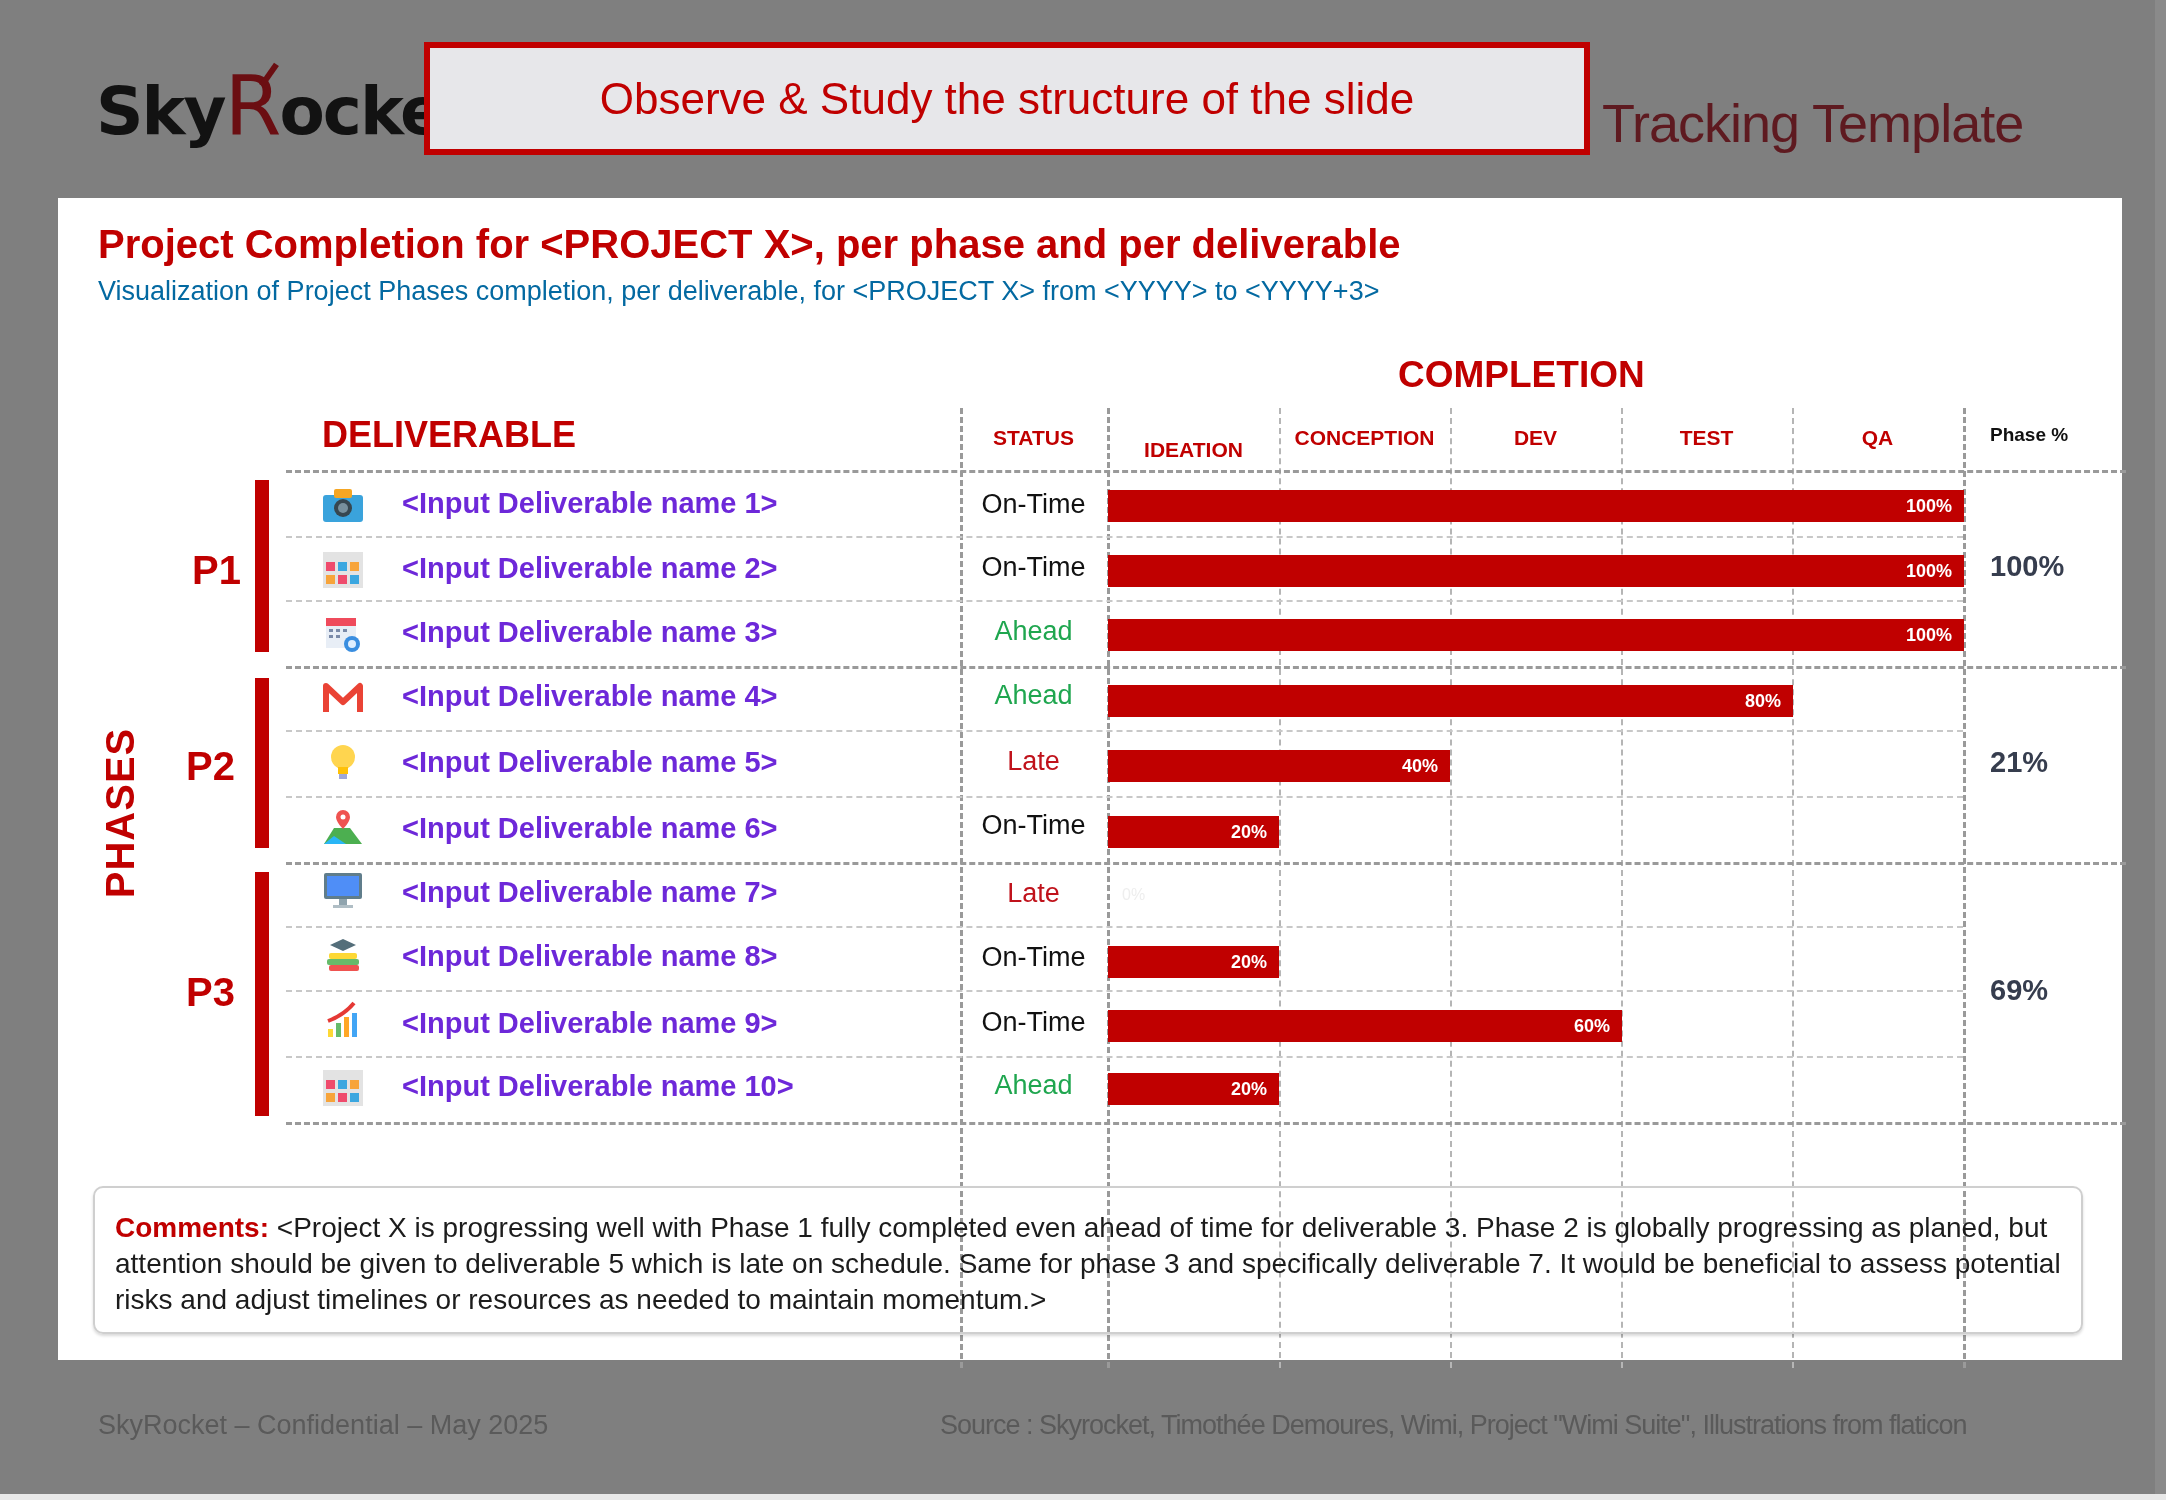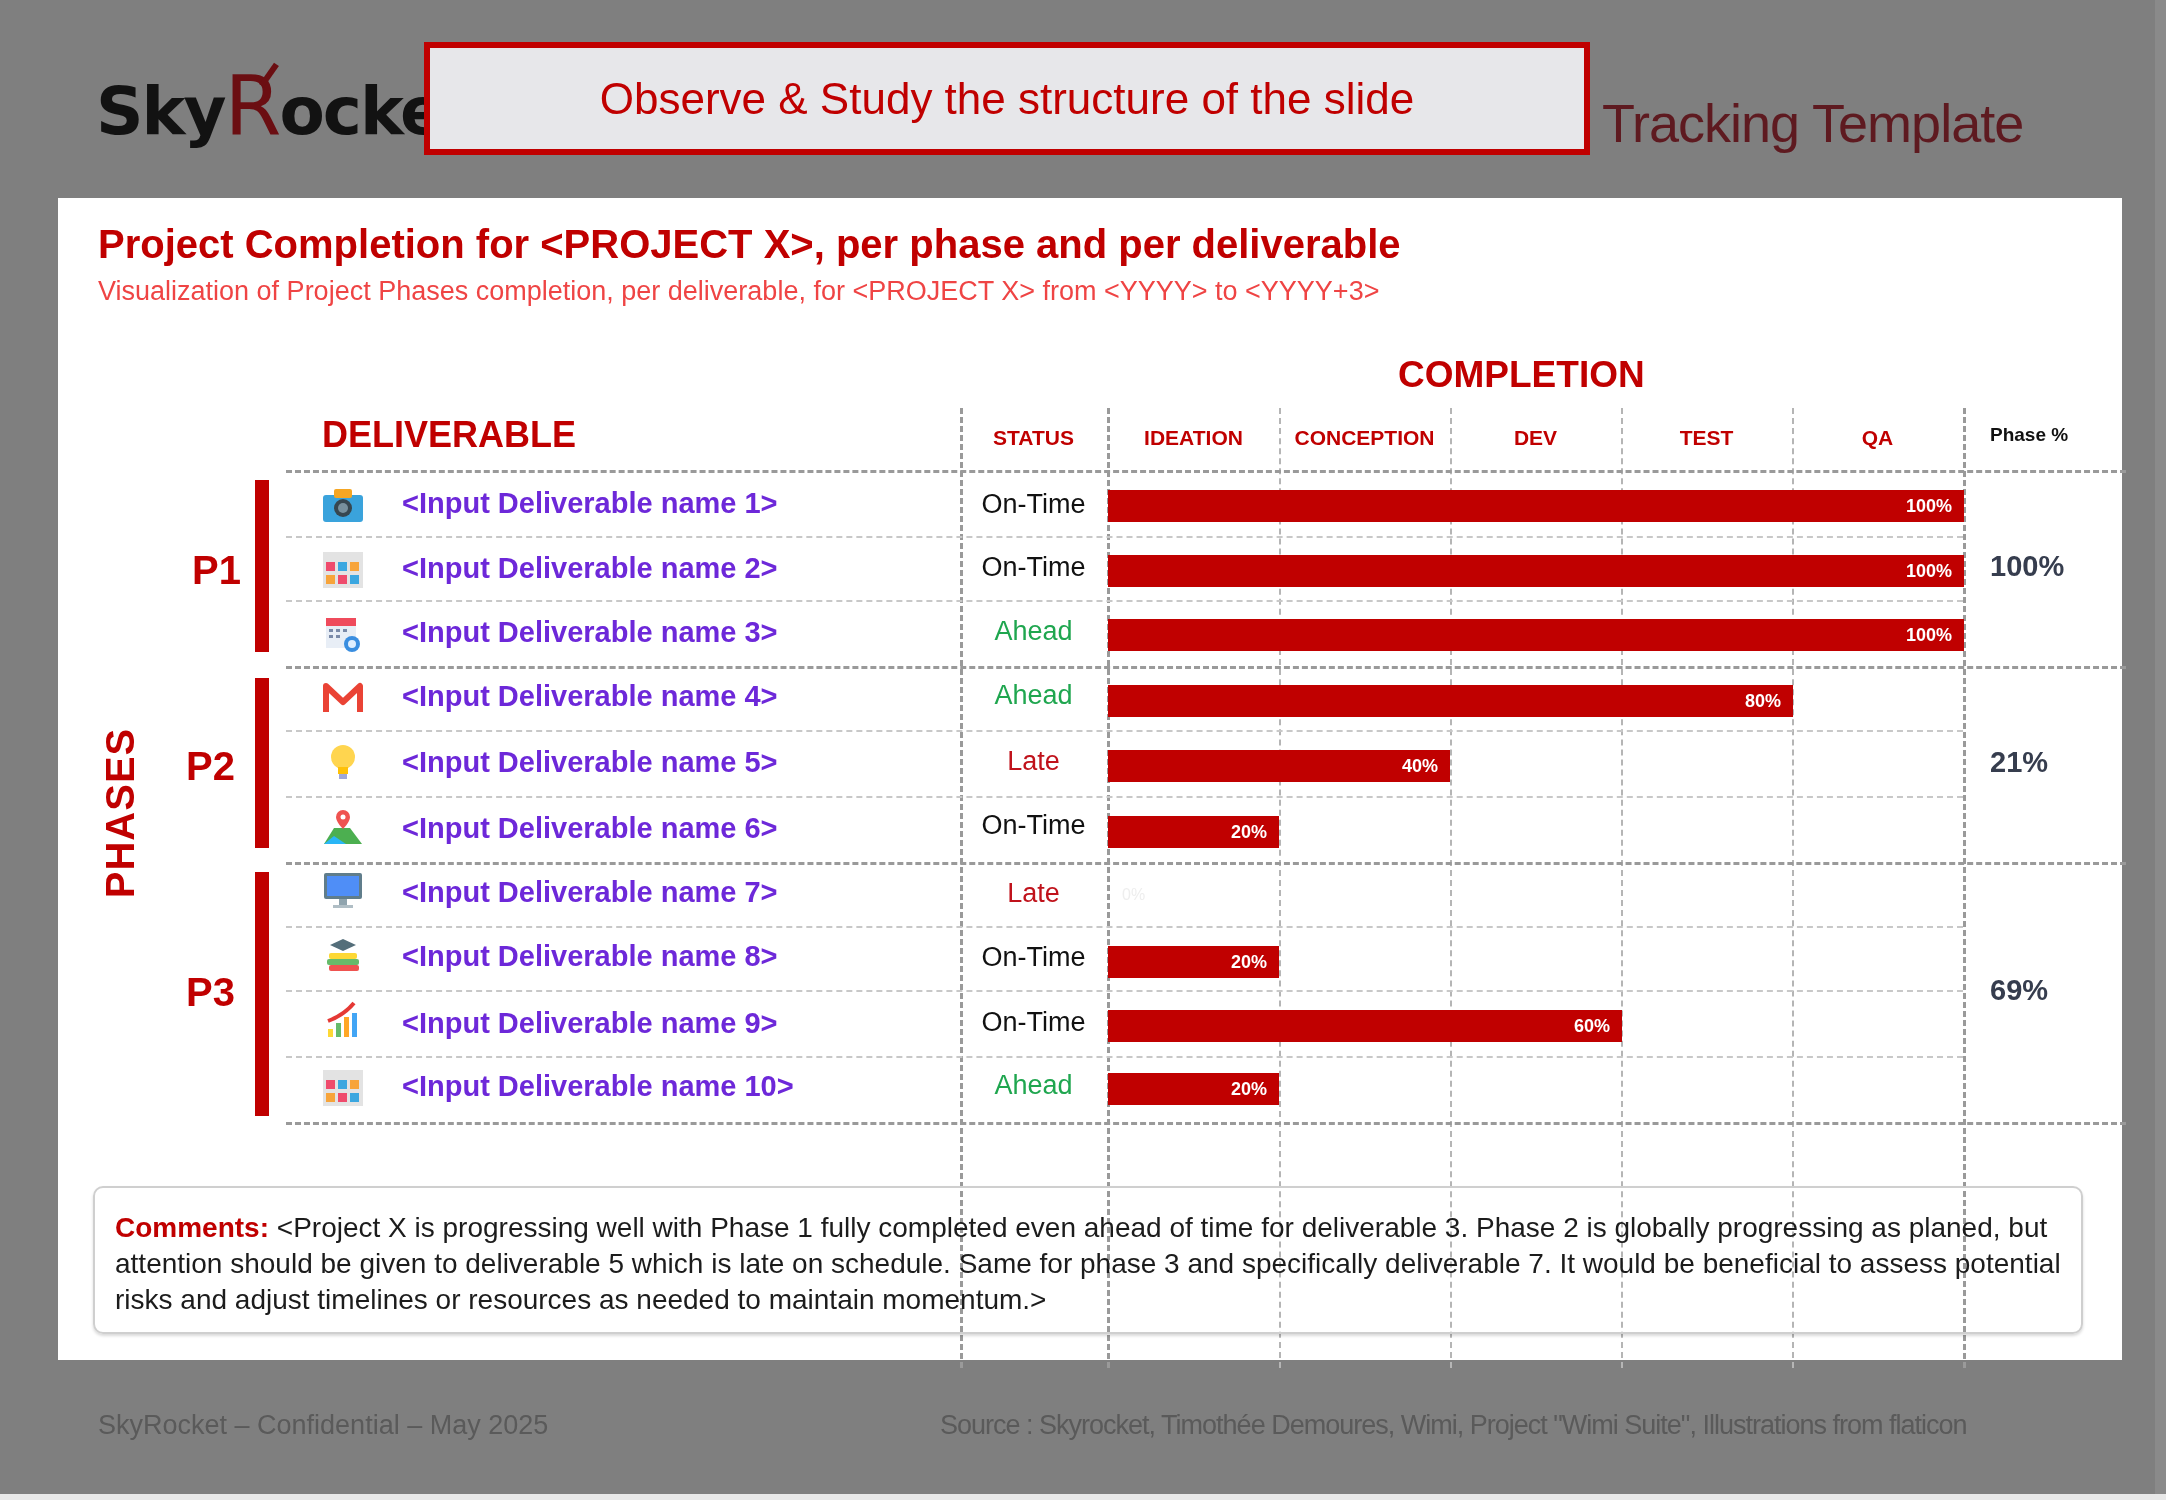--- a/index.html
+++ b/index.html
@@ -15,21 +15,21 @@
   .logo { position: absolute; left: 96px; top: 58px; height: 110px; font-family: "DejaVu Sans", sans-serif; font-weight: bold; font-size: 66px; color: #121212; letter-spacing: -2px; white-space: nowrap; }
   .logo .r { color: #6b0e12; font-weight: normal; font-size: 82px; position: relative; }
   .logo .r::after { content: ""; position: absolute; left: 42px; top: 4px; width: 6px; height: 26px; background: #6b0e12; transform: rotate(35deg); }
   .overlay-box { position: absolute; left: 424px; top: 42px; width: 1166px; height: 113px; box-sizing: border-box; border: 6px solid #c00000; background: #e7e7ea; display: flex; align-items: center; justify-content: center; }
   .overlay-box span { color: #c00000; font-size: 44px; font-family: "Liberation Sans", sans-serif; }
   .template-title { position: absolute; left: 1602px; top: 86px; font-size: 54px; color: #5e1a20; letter-spacing: -1px; font-family: "Liberation Sans", sans-serif; margin-top: 6px; }
 
   
   .card { position: absolute; left: 58px; top: 198px; width: 2064px; height: 1162px; background: #ffffff; }
   .title { position: absolute; left: 40px; top: 24px; font-size: 40px; font-weight: bold; color: #c00000; white-space: nowrap; }
-  .subtitle { position: absolute; left: 40px; top: 78px; font-size: 27px; color: #ef4444; white-space: nowrap; }
+  .subtitle { position: absolute; left: 40px; top: 78px; font-size: 27px; color: #0369a1; white-space: nowrap; }
   .completion-label { position: absolute; left: 1340px; top: 156px; font-size: 37px; font-weight: bold; color: #c00000; }
   .deliverable-label { position: absolute; left: 264px; top: 216px; font-size: 36px; font-weight: bold; color: #c00000; }
   .col-head { position: absolute; top: 228px; font-size: 21px; font-weight: bold; color: #c00000; text-align: center; }
   .phase-pct-head { position: absolute; left: 1932px; top: 226px; font-size: 19px; font-weight: bold; color: #111; white-space: nowrap; }
 
   .hline { position: absolute; height: 0; border-top: 3px dashed #9a9a9a; }
   .hline.light { border-top: 2px dashed #c8c8c8; }
   .vline { position: absolute; width: 0; border-left: 2px dashed #b5b5b5; }
   .vline.dark { border-left: 3px dashed #9a9a9a; }
 
@@ -67,21 +67,21 @@
   <span>Observe &amp; Study the structure of the slide</span>
 </div>
 
 <div class="card">
   <div class="title">Project Completion for &lt;PROJECT X&gt;, per phase and per deliverable</div>
   <div class="subtitle">Visualization of Project Phases completion, per deliverable, for &lt;PROJECT X&gt; from &lt;YYYY&gt; to &lt;YYYY+3&gt;</div>
   <div class="completion-label">COMPLETION</div>
   <div class="deliverable-label">DELIVERABLE</div>
 
   <div class="col-head" style="left:902px;width:147px;">STATUS</div>
-  <div class="col-head" style="left:1050px;width:171px;">IDEATION</div>
+  <div class="col-head" style="left:1050px;width:171px;margin-top:12px;">IDEATION</div>
   <div class="col-head" style="left:1221px;width:171px;">CONCEPTION</div>
   <div class="col-head" style="left:1392px;width:171px;">DEV</div>
   <div class="col-head" style="left:1563px;width:171px;">TEST</div>
   <div class="col-head" style="left:1734px;width:171px;">QA</div>
   <div class="phase-pct-head">Phase  %</div>
 
   <div class="vline dark" style="left:902px;top:210px;height:960px;"></div>
   <div class="vline dark" style="left:1049px;top:210px;height:960px;"></div>
   <div class="vline" style="left:1221px;top:210px;height:960px;"></div>
   <div class="vline" style="left:1392px;top:210px;height:960px;"></div>

